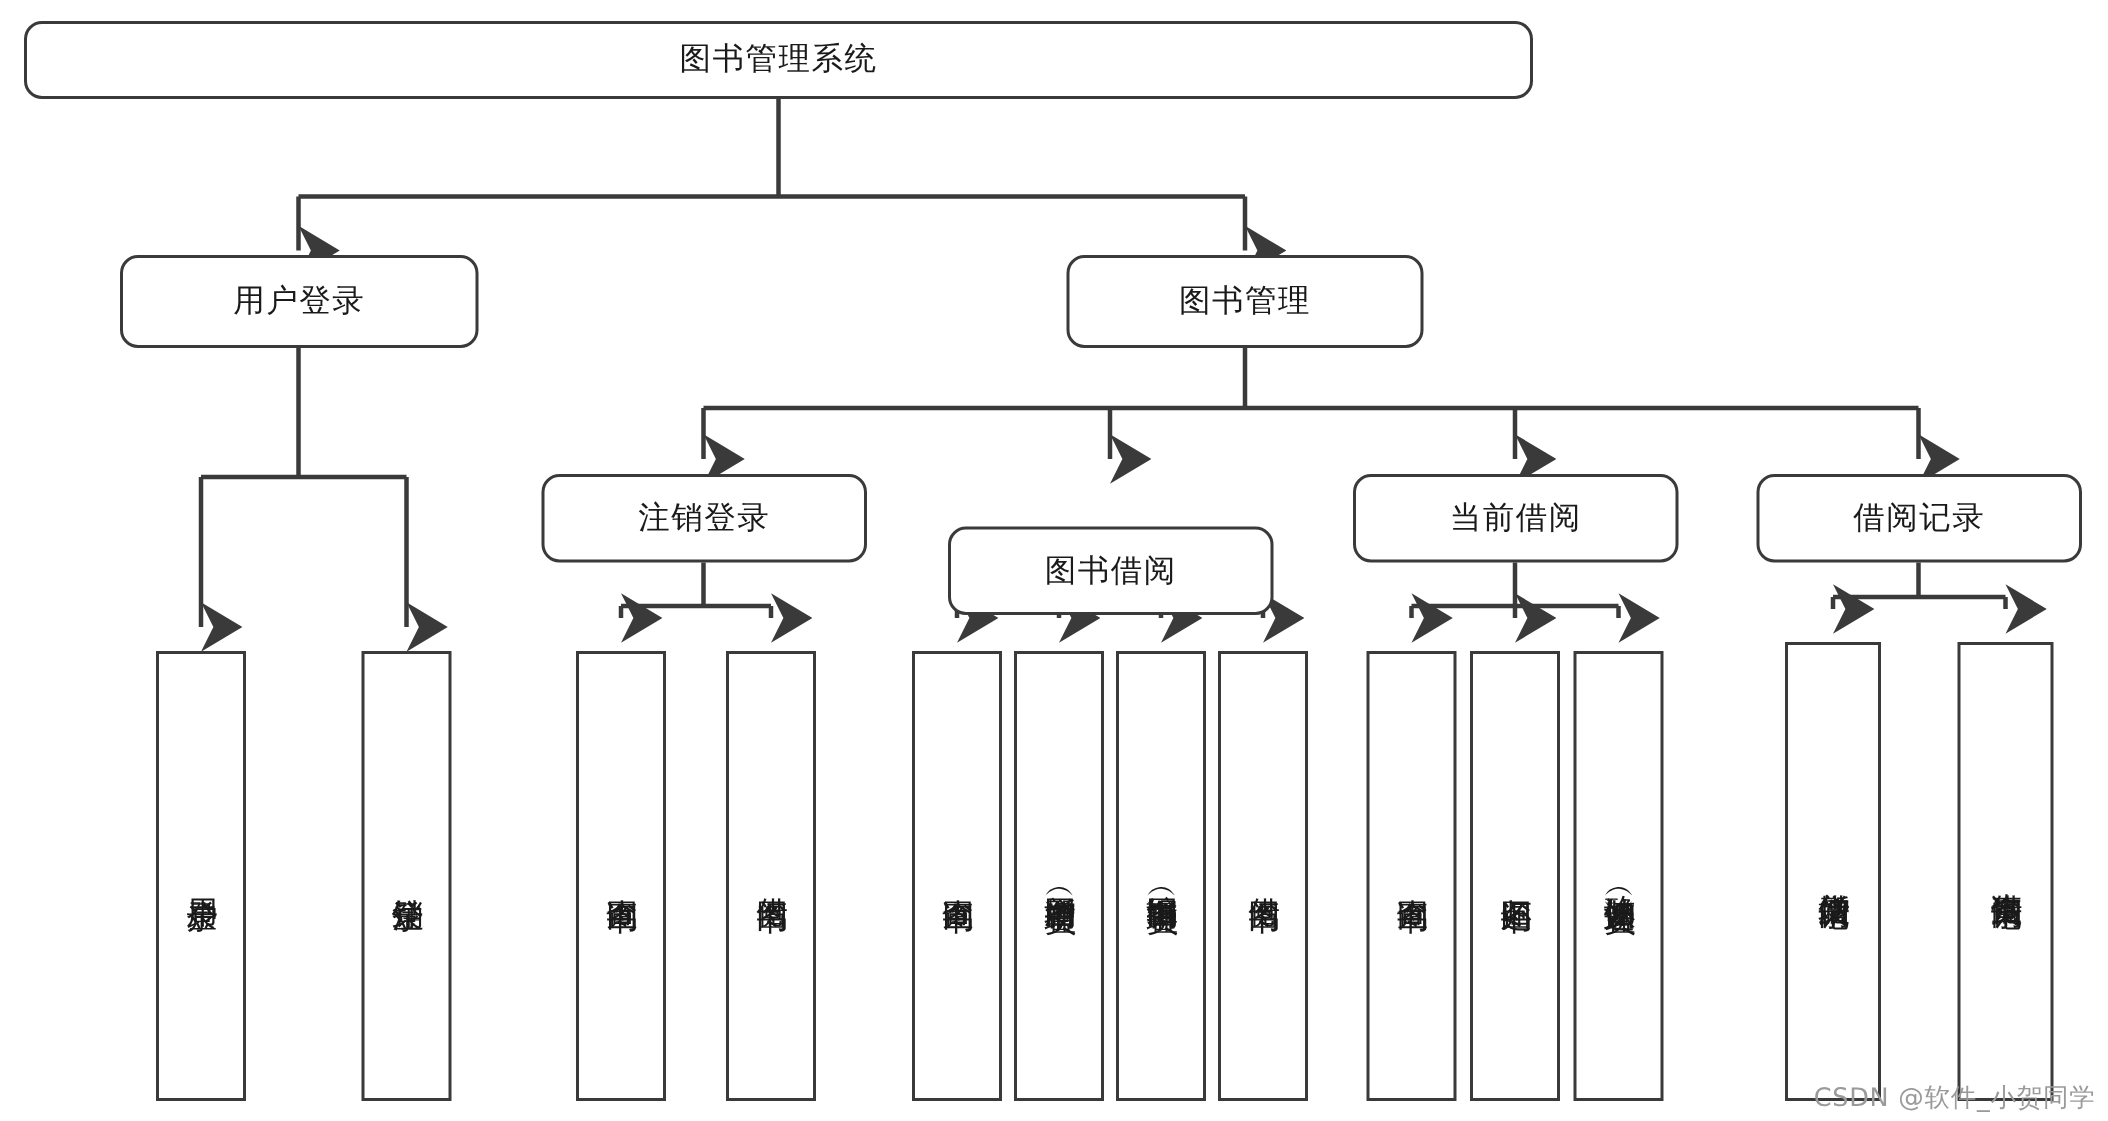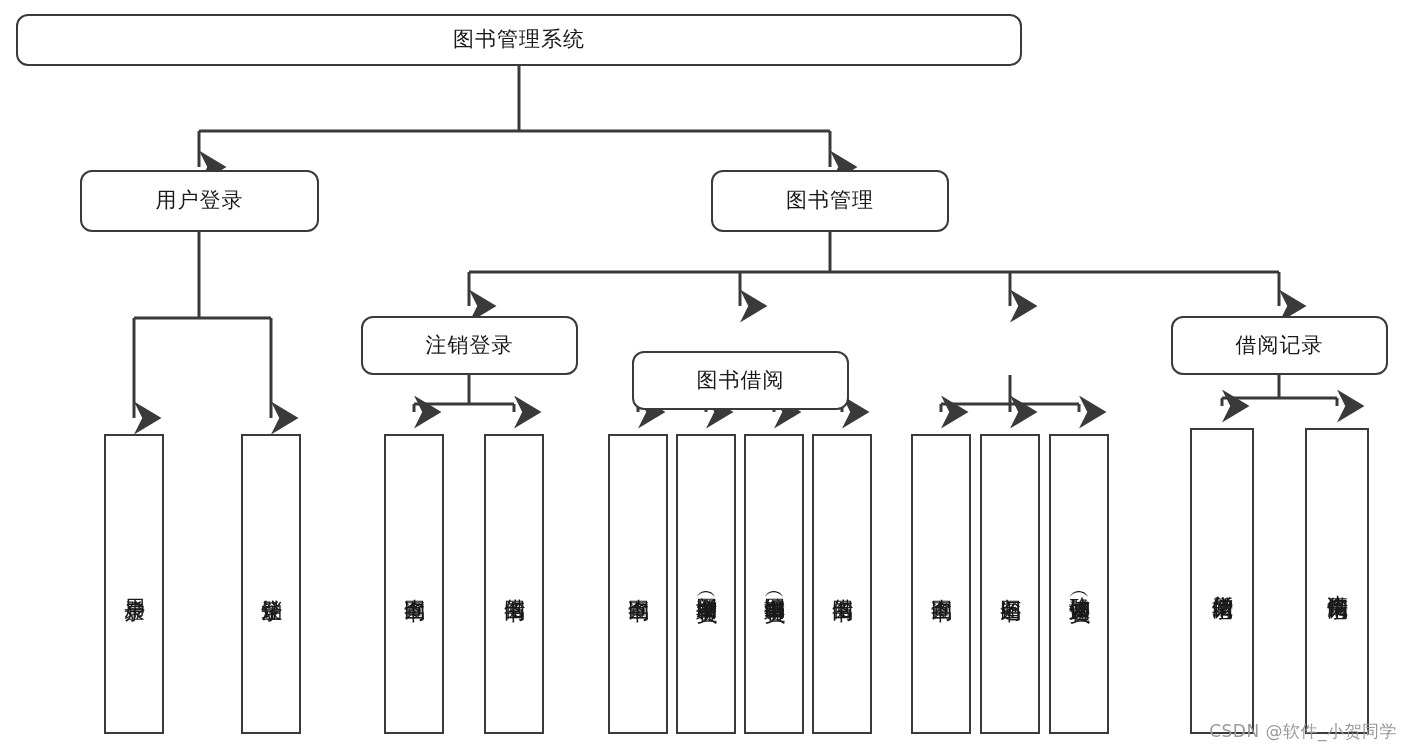--- a/index.html
+++ b/index.html
@@ -142,20 +142,23 @@
   <div class="node h" style="left:711px; top:170px; width:238px; height:62px;">
     <span>图书管理</span>
   </div>
 
   <div class="node h" style="left:361px; top:316px; width:217px; height:59px;">
     <span>注销登录</span>
   </div>
   <div class="node h" style="left:632px; top:316px; width:217px; height:59px;margin-top:35px;">
     <span>图书借阅</span>
   </div>
+  <div class="node h" style="left:902px; top:316px; width:217px; height:59px;">
+    <span>当前借阅</span>
+  </div>
   <div class="node h" style="left:1171px; top:316px; width:217px; height:59px;">
     <span>借阅记录</span>
   </div>
 
   <div class="node v" style="left:104px; top:434px; width:60px; height:300px;">
     <span class="vtxt">用户登录</span>
   </div>
   <div class="node v" style="left:241px; top:434px; width:60px; height:300px;">
     <span class="vtxt">注销登录</span>
   </div>

